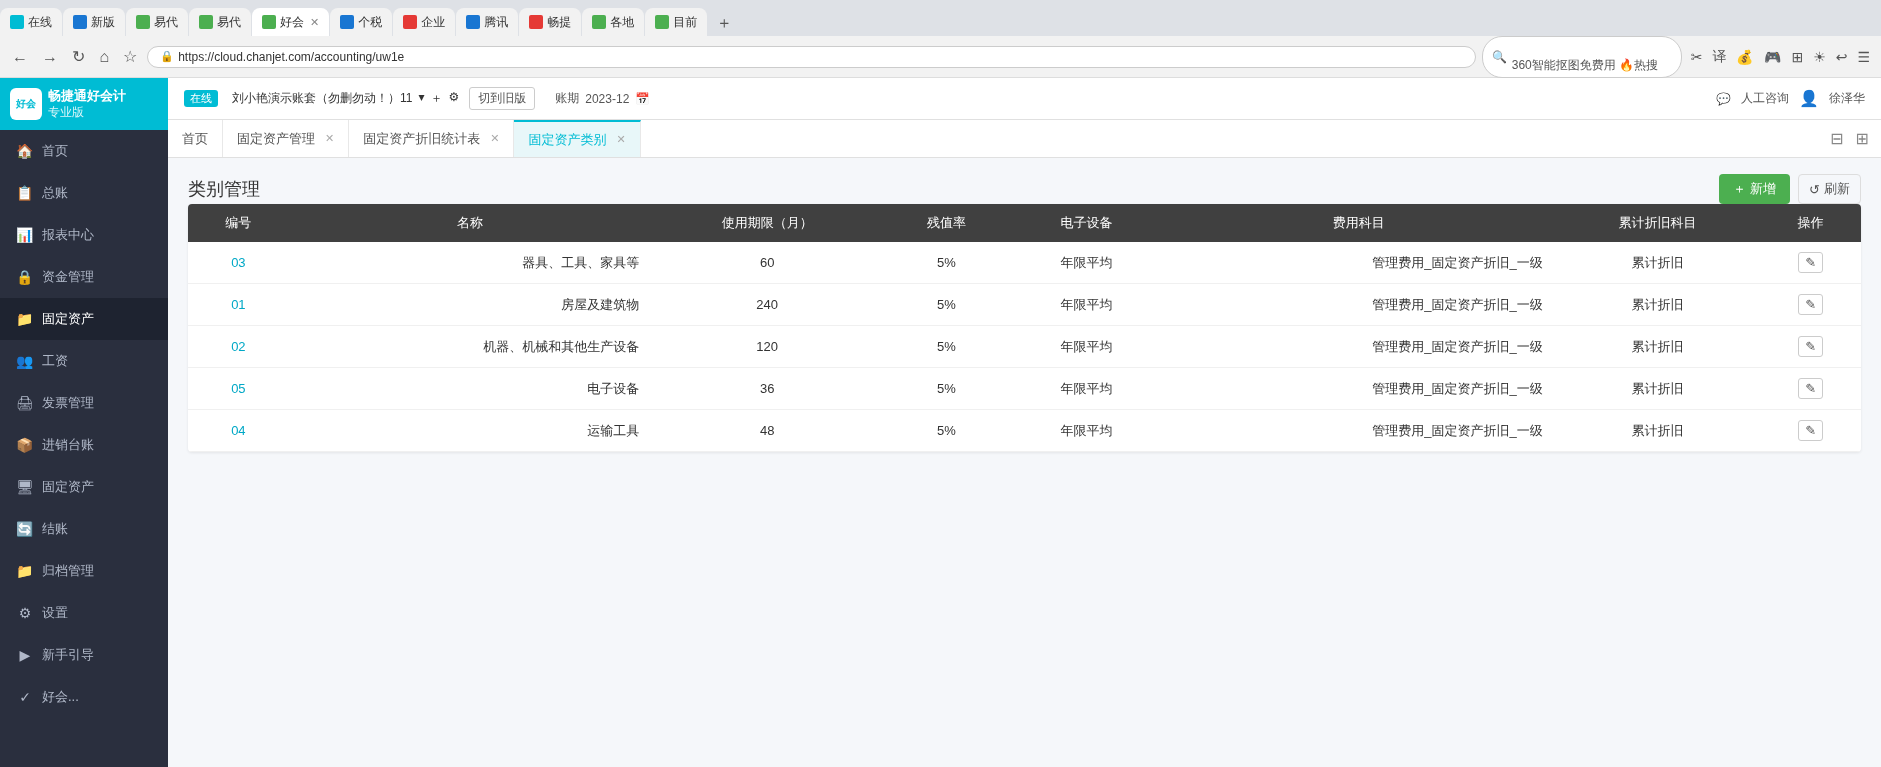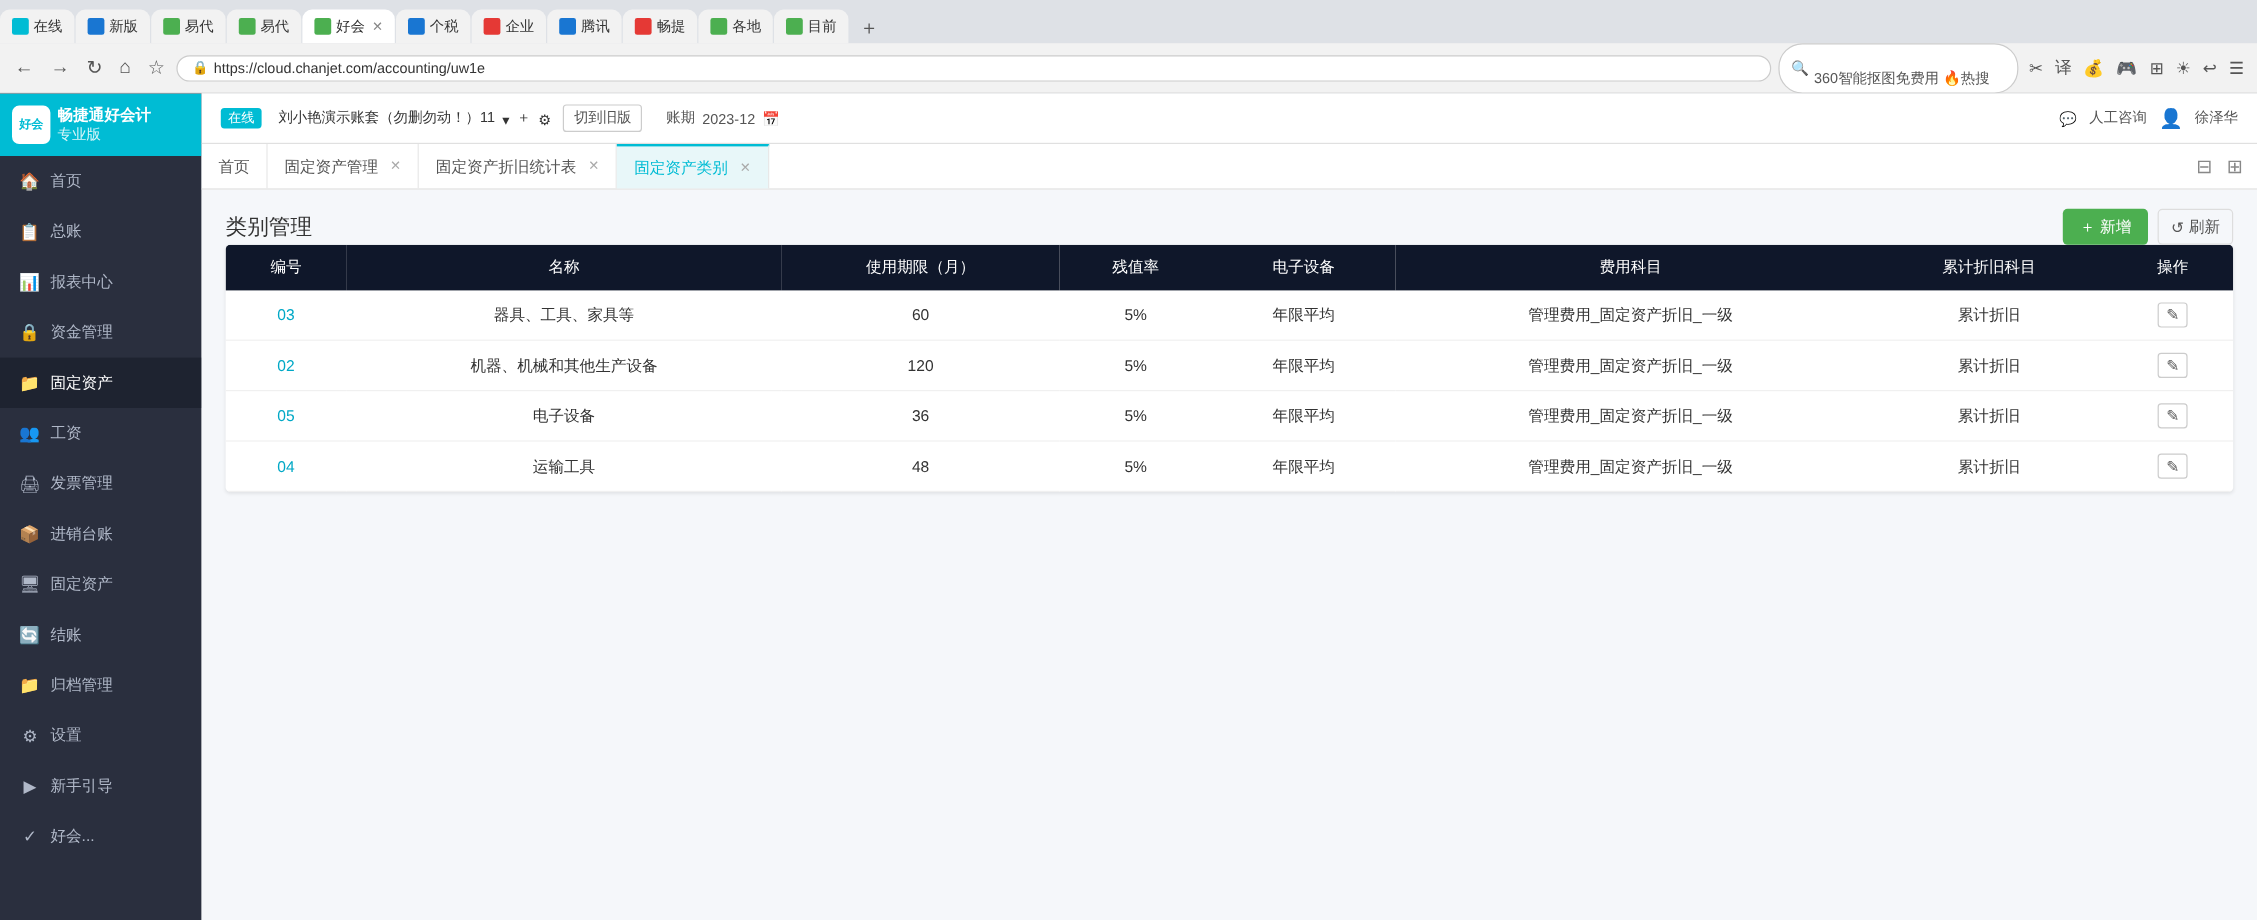--- a/index.html
+++ b/index.html
@@ -31,21 +31,21 @@
     .sidebar-logo-text { color: #fff; font-size: 11px; line-height: 1.3; }
     .sidebar-logo-text .main { font-size: 13px; font-weight: bold; }
     .sidebar-logo-text .sub { font-size: 12px; opacity: 0.85; }
     .sidebar-item { display: flex; align-items: center; padding: 12px 16px; color: #b0b8c8; cursor: pointer; gap: 8px; font-size: 13px; transition: background 0.15s; }
     .sidebar-item:hover, .sidebar-item.active { background: #1e2330; color: #fff; }
     .sidebar-item.active { color: #fff; }
     .sidebar-item .s-icon { width: 18px; text-align: center; font-size: 14px; }
 
     
     .app-top-bar { background: #fff; border-bottom: 1px solid #e0e0e0; padding: 0 16px; display: flex; align-items: center; height: 42px; gap: 10px; }
-    .user-info { display: flex; align-items: flex-end; gap: 6px; font-size: 12px; color: #333; }
+    .user-info { display: flex; align-items: flex-start; gap: 6px; font-size: 12px; color: #333; }
     .period-info { display: flex; align-items: center; gap: 6px; font-size: 12px; color: #555; margin-left: 10px; }
     .old-version-btn { border: 1px solid #ccc; padding: 2px 8px; border-radius: 3px; font-size: 12px; cursor: pointer; background: #fff; color: #555; }
     .right-actions { margin-left: auto; display: flex; align-items: center; gap: 10px; font-size: 12px; color: #555; }
 
     
     .content-area { flex: 1; background: #f5f7fa; display: flex; flex-direction: column; overflow: hidden; }
 
     
     .content-tabs { background: #fff; border-bottom: 1px solid #e0e0e0; display: flex; align-items: center; padding: 0 0; height: 38px; }
     .content-tab { display: flex; align-items: center; padding: 0 14px; height: 100%; font-size: 13px; color: #555; cursor: pointer; border-right: 1px solid #e8e8e8; gap: 6px; white-space: nowrap; }
@@ -58,26 +58,26 @@
     
     .page-content { flex: 1; overflow-y: auto; padding: 16px 20px; }
     .page-header { display: flex; align-items: center; justify-content: space-between; }
     .page-title { font-size: 18px; color: #333; font-weight: 500; }
     .header-btns { display: flex; align-items: center; gap: 8px; }
     .btn-add { background: #4caf50; color: #fff; border: none; border-radius: 4px; padding: 6px 14px; font-size: 13px; cursor: pointer; display: flex; align-items: center; gap: 4px; }
     .btn-refresh { background: none; border: 1px solid #ddd; color: #555; border-radius: 4px; padding: 5px 10px; font-size: 13px; cursor: pointer; display: flex; align-items: center; gap: 4px; }
 
     
     .data-table { width: 100%; border-collapse: collapse; background: #fff; border-radius: 4px; overflow: hidden; box-shadow: 0 1px 3px rgba(0,0,0,0.08); }
-    .data-table thead tr { background: #0f172a; color: #fff; }
+    .data-table thead tr { background: #404040; color: #fff; }
     .data-table thead th { padding: 10px 12px; text-align: center; font-weight: 500; font-size: 13px; white-space: nowrap; }
     .data-table tbody tr { border-bottom: 1px solid #f0f0f0; }
     .data-table tbody td { padding: 10px 12px; text-align: center; font-size: 13px; color: #333; }
     .data-table tbody td.code { color: #00a8c6; cursor: pointer; }
-    .data-table tbody td.left { text-align: center; }
+    .data-table tbody td.left { text-align: right; }
     .edit-icon-btn { background: none; border: 1px solid #ccc; border-radius: 3px; padding: 2px 6px; cursor: pointer; color: #555; font-size: 13px; }
 
     .online-badge { background: #00bcd4; color: #fff; border-radius: 3px; padding: 1px 6px; font-size: 11px; margin-right: 4px; }
   </style>
 </head>
 <body>
 
 <div class="browser-chrome">
   <div class="tab-bar">
     <div class="browser-tab">
@@ -304,20 +304,30 @@
               <td class="code">03</td>
               <td class="left">器具、工具、家具等</td>
               <td>60</td>
               <td>5%</td>
               <td>年限平均</td>
               <td class="left">管理费用_固定资产折旧_一级</td>
               <td>累计折旧</td>
               <td><button class="edit-icon-btn">✎</button></td>
             </tr>
             <tr>
+              <td class="code">01</td>
+              <td class="left">房屋及建筑物</td>
+              <td>240</td>
+              <td>5%</td>
+              <td>年限平均</td>
+              <td class="left">管理费用_固定资产折旧_一级</td>
+              <td>累计折旧</td>
+              <td><button class="edit-icon-btn">✎</button></td>
+            </tr>
+            <tr>
               <td class="code">02</td>
               <td class="left">机器、机械和其他生产设备</td>
               <td>120</td>
               <td>5%</td>
               <td>年限平均</td>
               <td class="left">管理费用_固定资产折旧_一级</td>
               <td>累计折旧</td>
               <td><button class="edit-icon-btn">✎</button></td>
             </tr>
             <tr>

